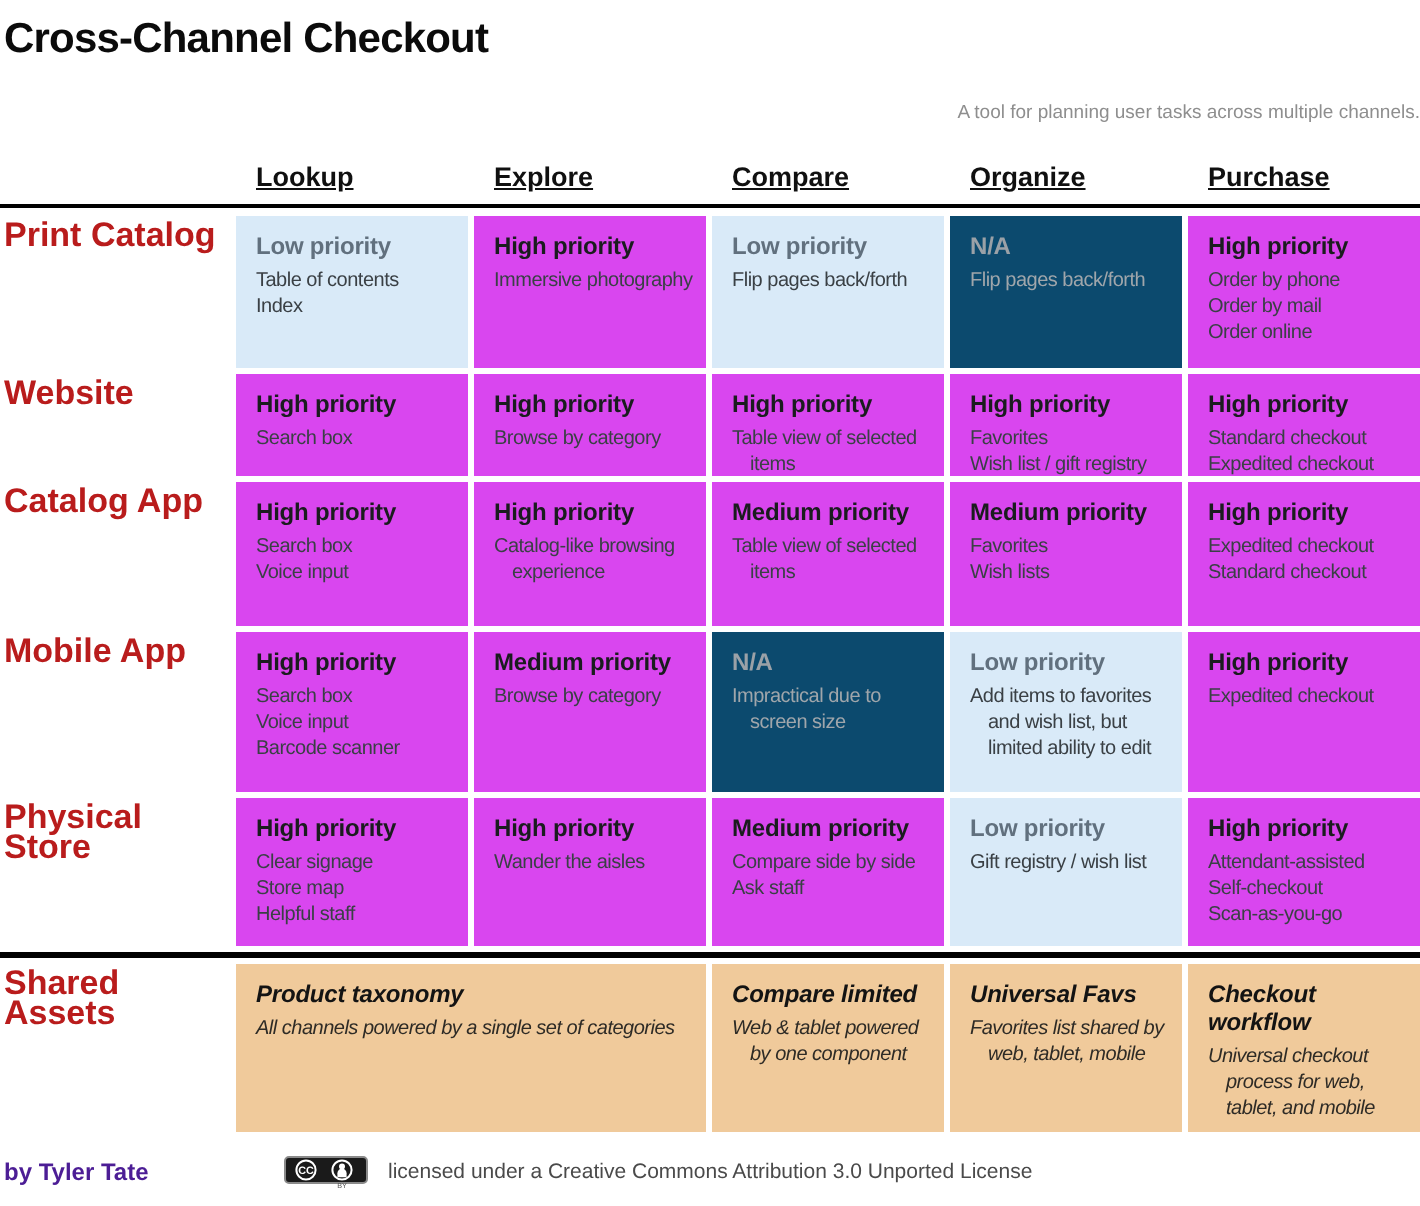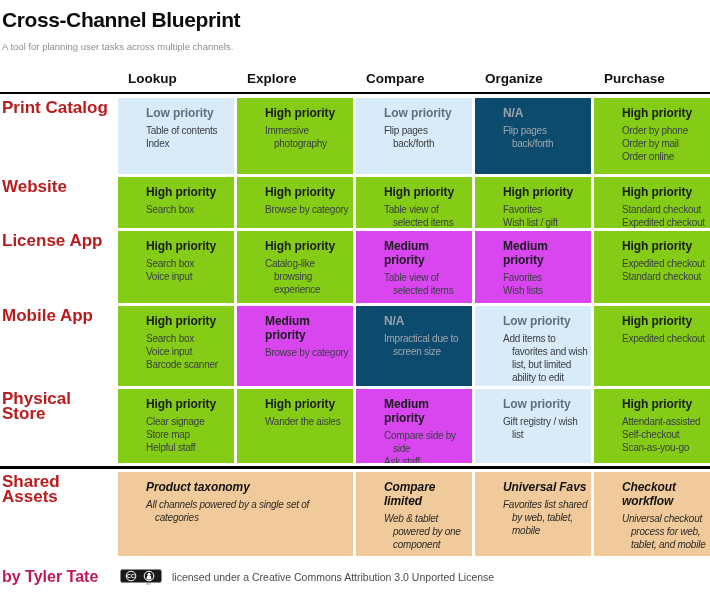--- a/index.html
+++ b/index.html
@@ -1,63 +1,63 @@
 <!DOCTYPE html>
 <html><head>
 <meta charset="utf-8">
 <style>
   html,body{margin:0;padding:0;background:#fff;}
   body{width:710px;height:603px;font-family:"Liberation Sans","DejaVu Sans",sans-serif;color:#111;overflow:hidden;}
   .page{width:710px;box-sizing:border-box;padding:8px 0 0 0;}
 
   
   .title{font-size:21px;font-weight:bold;letter-spacing:-0.4px;color:#0b0b0b;padding-left:2px;line-height:24px;}
-  .subtitle{font-size:9.5px;color:#8e8e8e;padding-left:2px;margin-top:9px;}
+  .subtitle{font-size:9.5px;color:#8e8e8e;padding-left:2px;margin-top:19px;text-align:right;}
 
   
   .grid-row{display:grid;grid-template-columns:115px repeat(5,1fr);column-gap:3px;width:710px;box-sizing:border-box;}
-  .header-row{margin-top:16px;align-items:end;height:24px;}
+  .header-row{margin-top:16px;align-items:end;height:24px;text-decoration:underline;}
   .col-head{font-size:13.5px;font-weight:bold;color:#101010;padding-left:10px;padding-bottom:6px;}
   .rule{width:710px;background:#000;}
   .rule-top{height:2px;margin-bottom:4px;}
   .rule-shared{height:3px;margin-bottom:3px;}
 
   .body-row{margin-bottom:3px;}
   .row-label{font-size:17px;font-weight:bold;color:#b91c1c;padding:2px 4px 0 2px;line-height:15px;}
 
   
-  .cell{box-sizing:border-box;padding:8px 3px 6px 28px;overflow:hidden;}
+  .cell{box-sizing:border-box;padding:8px 3px 6px 10px;overflow:hidden;}
   .cell-head{font-size:12px;font-weight:bold;margin-bottom:4px;color:#1a1c1e;letter-spacing:-0.1px;}
   .item{font-size:10px;line-height:13px;color:#3a4045;letter-spacing:-0.25px;padding-left:9px;text-indent:-9px;}
 
-  .p-high{background:#84cc16;}
+  .p-high{background:#d946ef;}
   .p-medium{background:#d946ef;}
   .p-low{background:#d9eaf8;}
   .p-low .cell-head{color:#61707e;}
   .p-na{background:#0c4a6e;}
   .p-na .cell-head{color:#9ba1a7;}
   .p-na .item{color:#a0a6ab;}
 
   .shared-cell{background:#f0ca9b;font-style:italic;}
   .shared-cell .cell-head{color:#131313;}
   .shared-cell .item{color:#2e2b26;}
   .cell-span2{grid-column:span 2;}
 
   
   .footer{display:flex;align-items:center;margin-top:12px;padding-left:2px;}
-  .byline{font-size:16px;font-weight:bold;color:#be185d;width:118px;}
+  .byline{font-size:12px;font-weight:bold;color:#4c1d95;width:140px;}
   .cc-badge{flex:0 0 auto;margin-right:10px;}
   .license{font-size:10.5px;color:#4a4a4a;}
 </style>
 </head>
 <body>
 
 <div class="page">
 
-  <div class="title">Cross-Channel Blueprint</div>
+  <div class="title">Cross-Channel Checkout</div>
   <div class="subtitle">A tool for planning user tasks across multiple channels.</div>
 
   <div class="grid-row header-row">
     <div class="row-label"></div>
     <div class="col-head">Lookup</div>
     <div class="col-head">Explore</div>
     <div class="col-head">Compare</div>
     <div class="col-head">Organize</div>
     <div class="col-head">Purchase</div>
   </div>
@@ -111,21 +111,21 @@
     </div>
     <div class="cell p-high">
       <div class="cell-head">High priority</div>
       <div class="item">Standard checkout</div>
       <div class="item">Expedited checkout</div>
       <div class="item">Order by phone</div>
     </div>
   </div>
 
   <div class="grid-row body-row" style="height:72px">
-    <div class="row-label">License App</div>
+    <div class="row-label">Catalog App</div>
     <div class="cell p-high">
       <div class="cell-head">High priority</div>
       <div class="item">Search box</div>
       <div class="item">Voice input</div>
     </div>
     <div class="cell p-high">
       <div class="cell-head">High priority</div>
       <div class="item">Catalog-like browsing experience</div>
     </div>
     <div class="cell p-medium">

